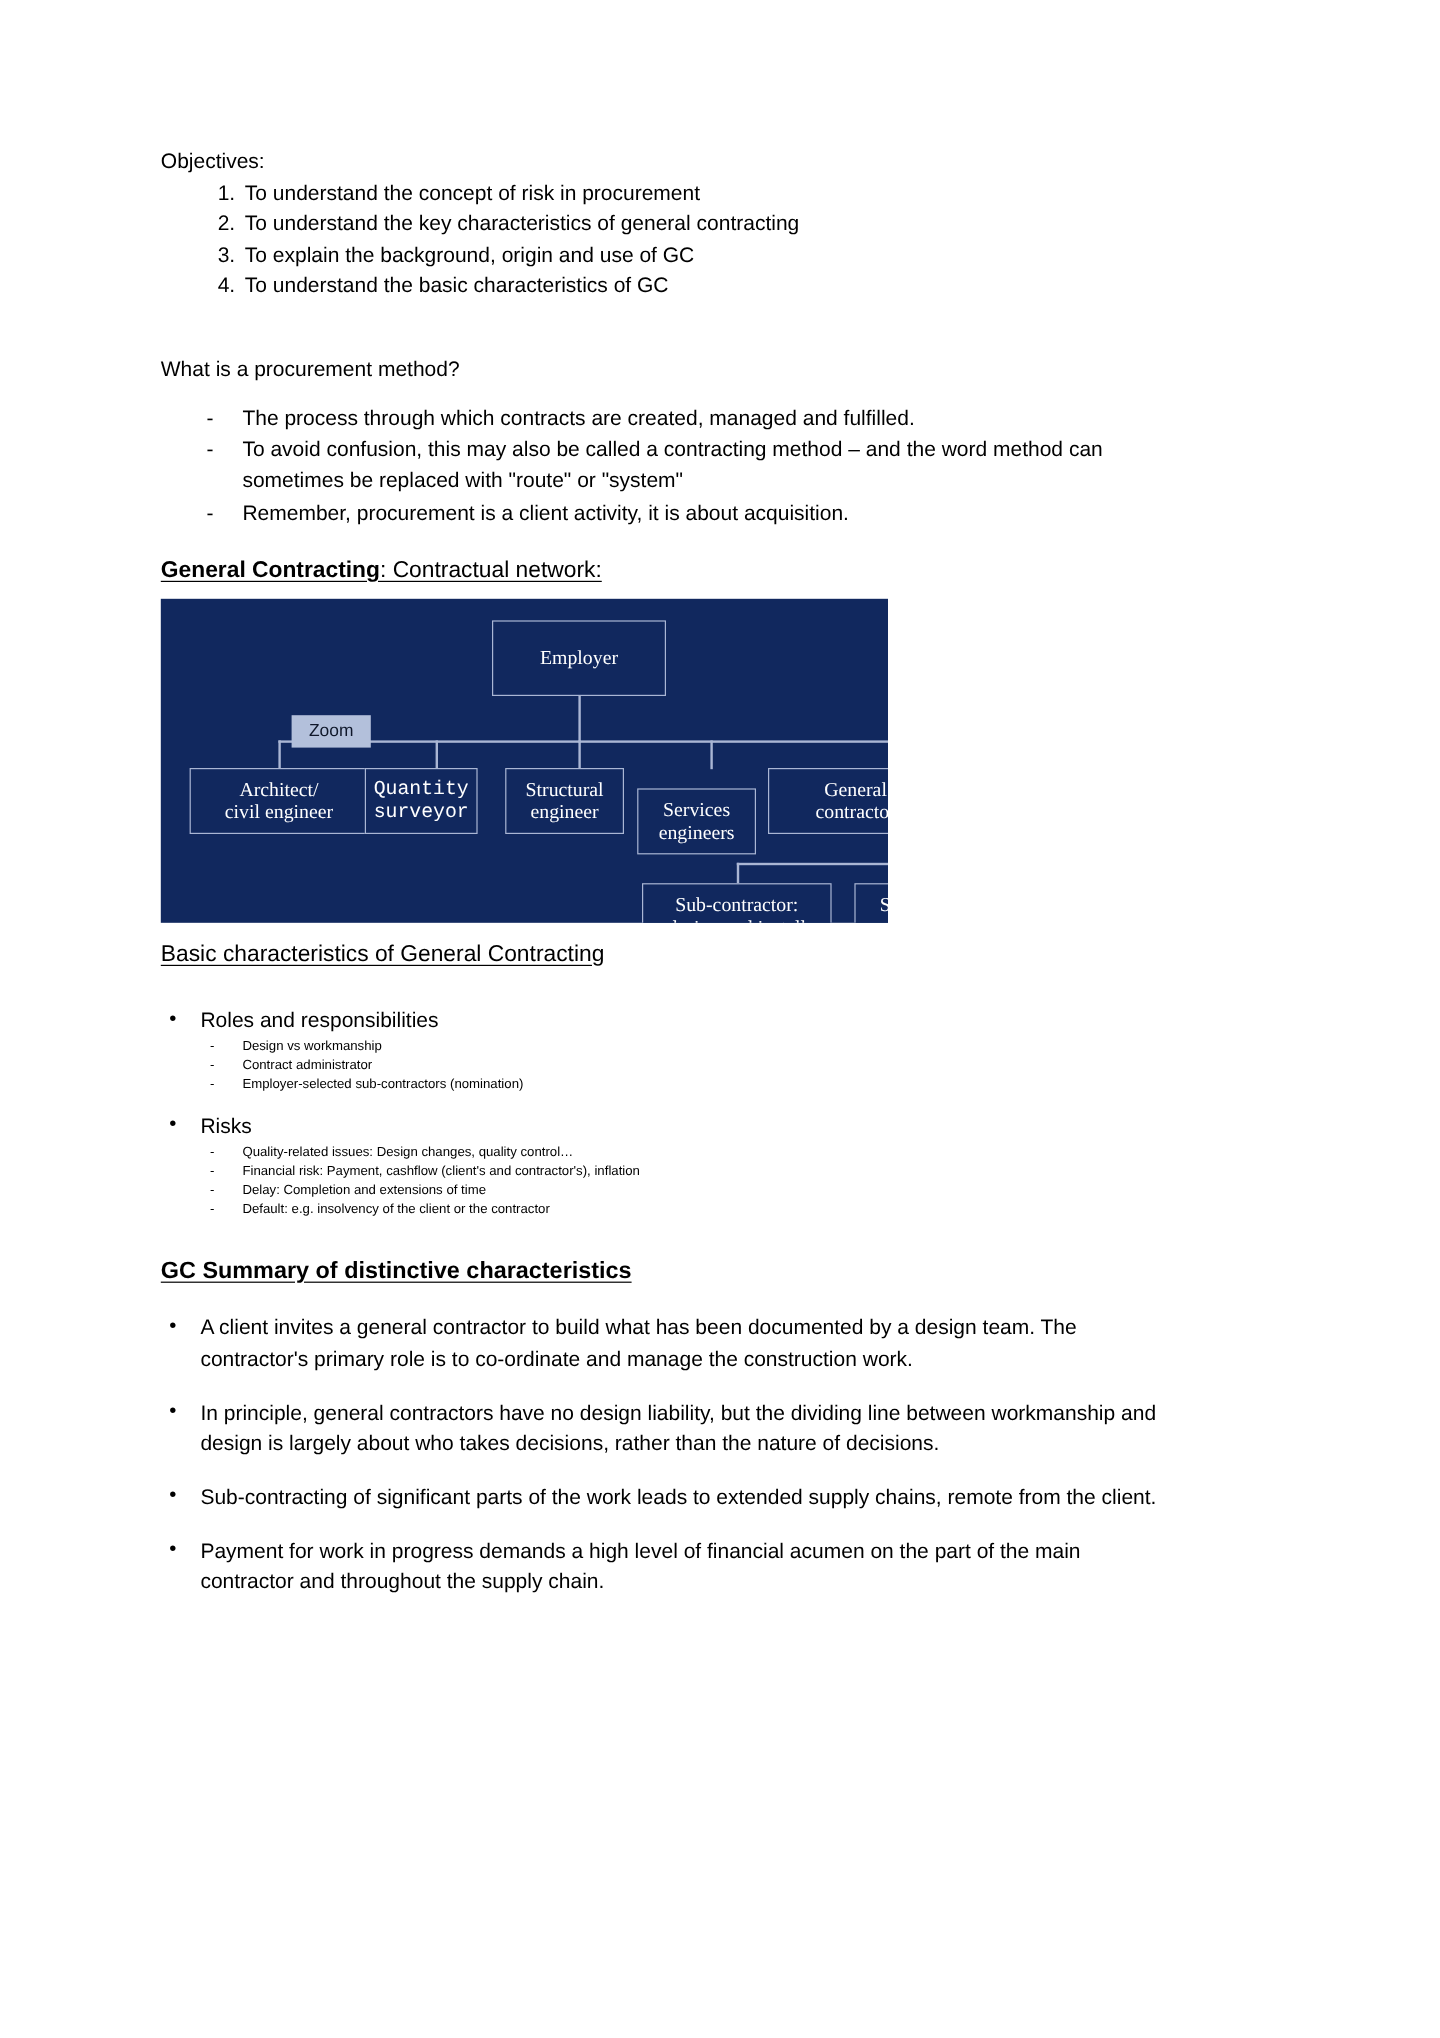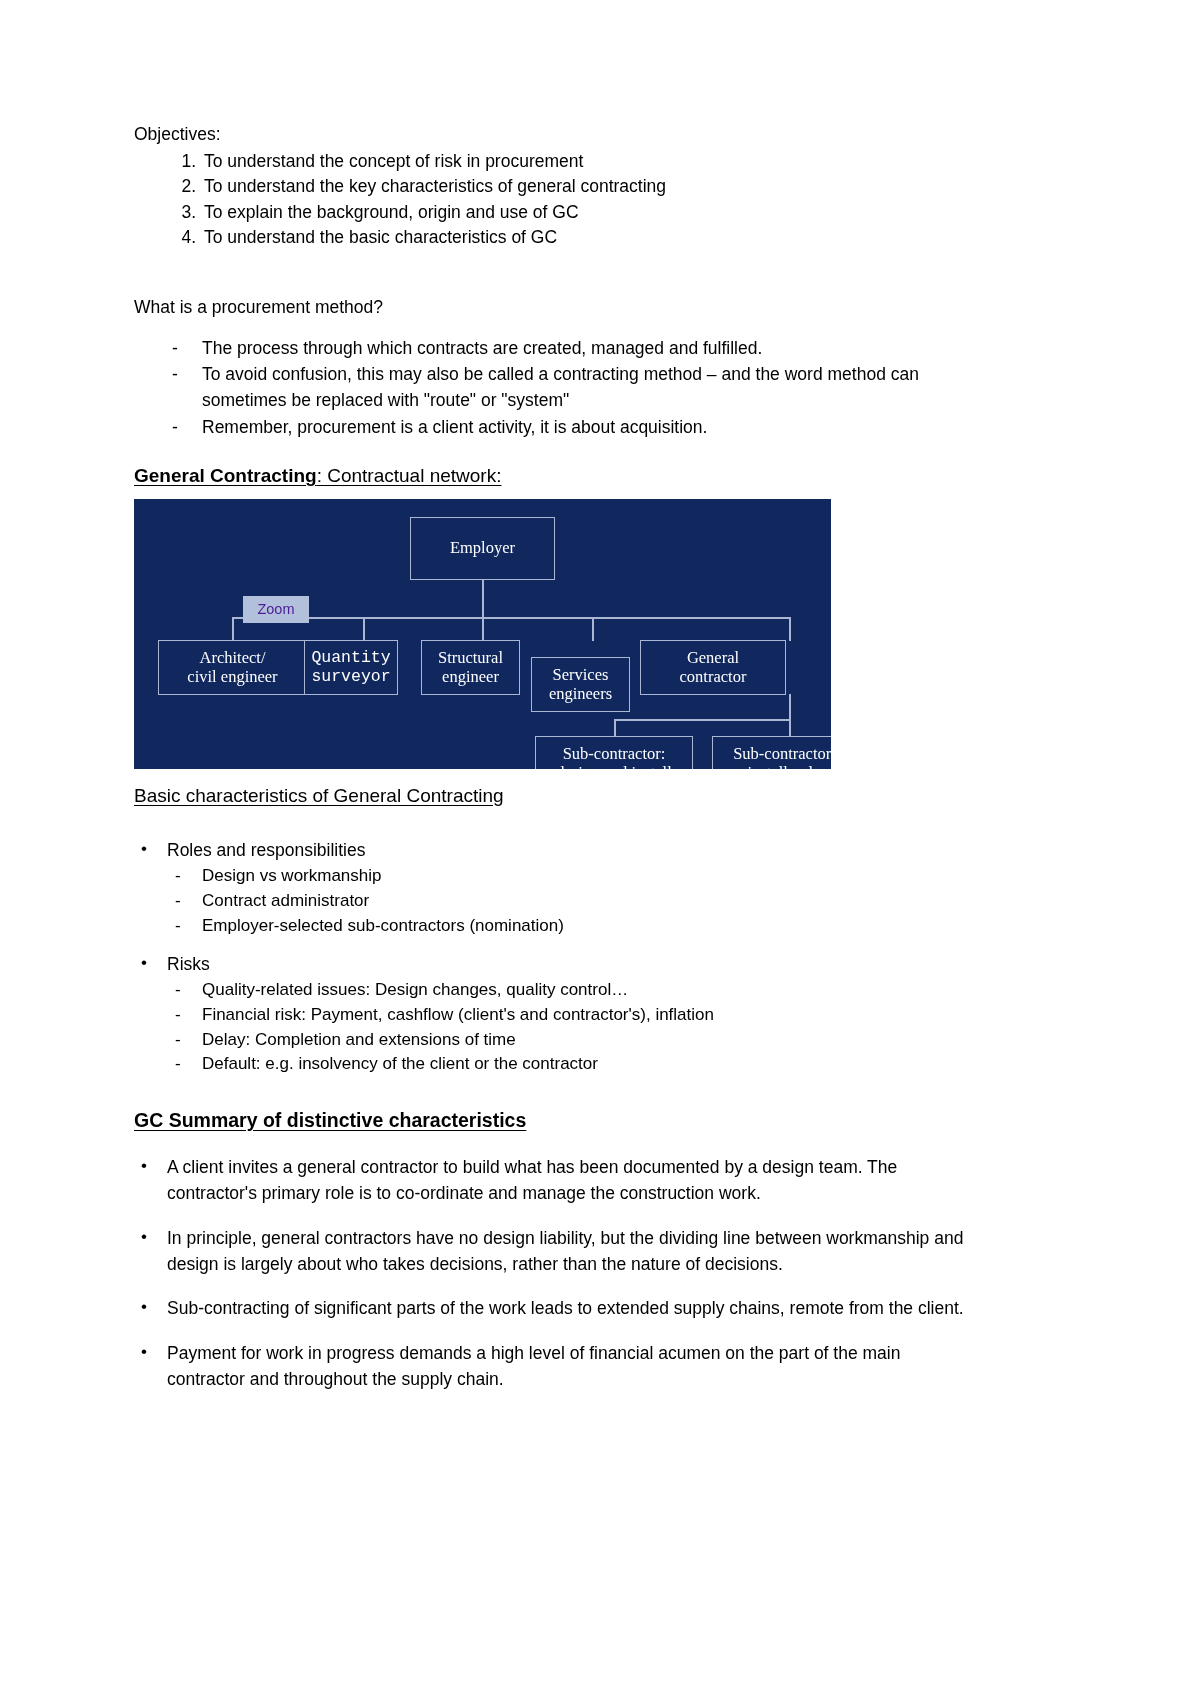--- a/index.html
+++ b/index.html
@@ -125,21 +125,21 @@
     top: -1px;
     font-size: 17px;
   }
   ul.bullet-list ul.sub-dash {
     margin: 0;
     padding: 0 0 0 35px;
     list-style: none;
   }
   ul.bullet-list ul.sub-dash > li {
     position: relative;
-    font-size: 17px;
+    font-size: 11px;
     line-height: 1.46;
   }
   ul.bullet-list ul.sub-dash > li::before {
     content: "-";
     position: absolute;
     left: -27px;
   }
   .bullet-gap { height: 14px; }
 
   
@@ -158,21 +158,21 @@
     content: "\2022";
     position: absolute;
     left: -26px;
     top: -1px;
     font-size: 17px;
   }
 
   
   .diagram {
     position: relative;
-    width: 697px;
+    width: 606px;
     height: 270px;
     background: #11285e;
     margin: 10px 0 0 0;
     font-family: "Liberation Serif", serif;
     overflow: hidden;
   }
   .node {
     position: absolute;
     box-sizing: border-box;
     border: 1.5px solid #aab6d4;
@@ -191,21 +191,21 @@
     position: absolute;
     background: #aab6d4;
     z-index: 1;
   }
   .conn.h { height: 1.5px; }
   .conn.v { width: 1.5px; }
   .zoom-badge {
     position: absolute;
     box-sizing: border-box;
     background: #b3c0db;
-    color: #4c1d95;
+    color: #0f172a;
     font-family: "Liberation Sans", sans-serif;
     font-size: 14.5px;
     display: flex;
     align-items: center;
     justify-content: center;
     z-index: 6;
   }
 </style>
 </head>
 <body>

